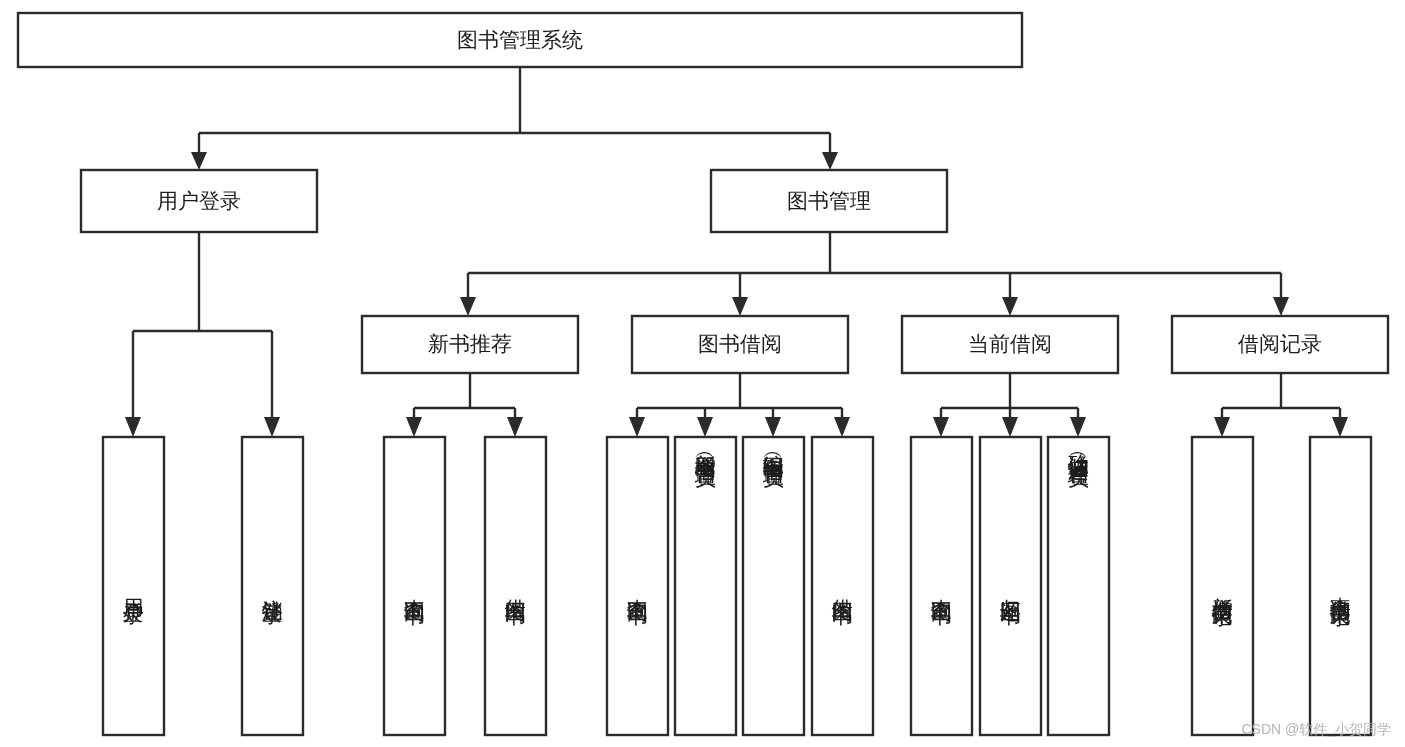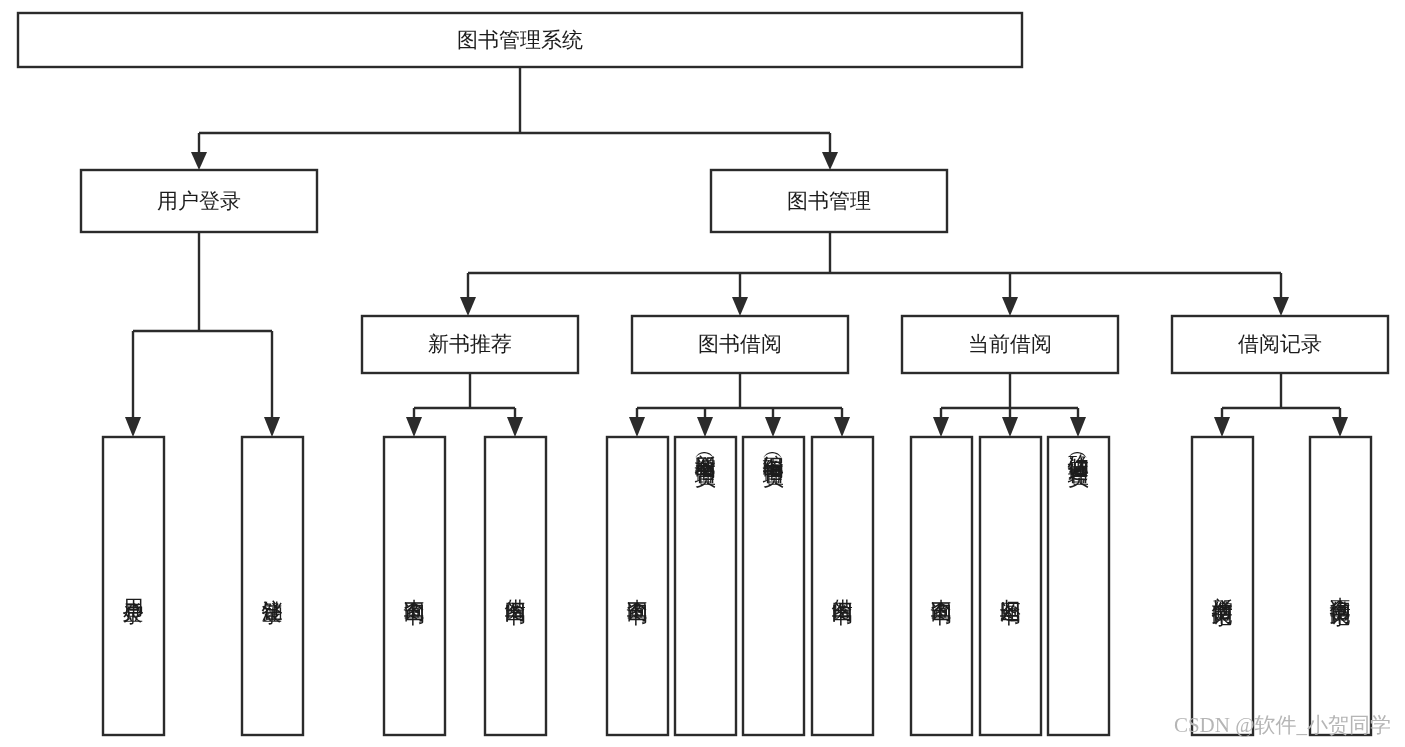--- a/index.html
+++ b/index.html
@@ -58,22 +58,22 @@
     font-size: 21px;
     line-height: 1.32;
     color: #1c1c1c;
     letter-spacing: 2px;
     white-space: nowrap;
   }
   .watermark {
     position: absolute;
     right: 14px;
     bottom: 8px;
-    font-family: Liberation Serif, serif;
-    font-size: 21px;
+    font-family: Liberation Sans, sans-serif;
+    font-size: 14px;
     color: #b5b5b5;
     white-space: nowrap;
   }
 </style>
 </head>
 <body>
 
 <div id="diagram-root">
 
   <svg id="tree-svg" viewBox="0 0 1405 747" xmlns="http://www.w3.org/2000/svg">

